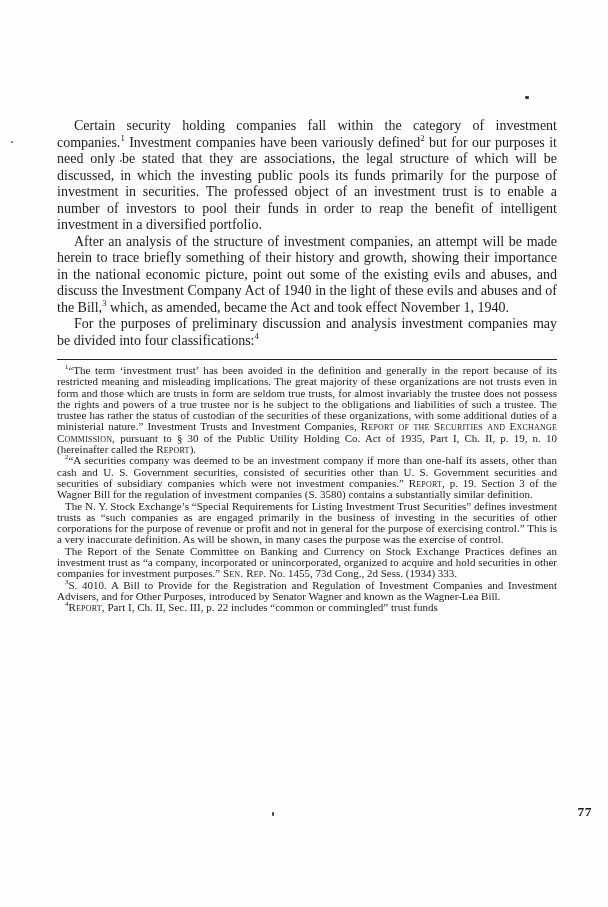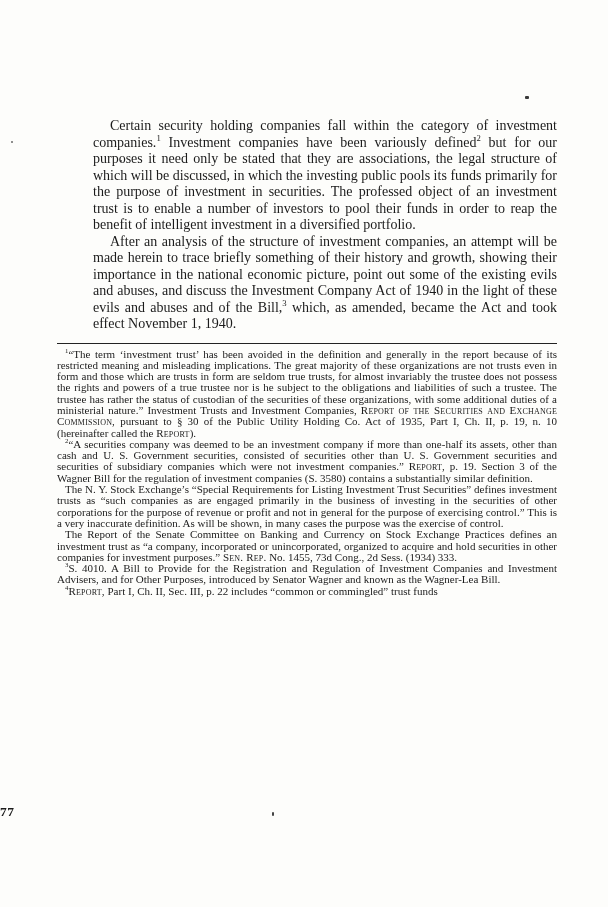--- a/index.html
+++ b/index.html
@@ -34,21 +34,20 @@
   .author {
     margin: 9px 0 0 0;
     font-size: 13.5px;
     line-height: 16px;
     text-align: center;
     font-variant: small-caps;
     letter-spacing: 1.2px;
   }
   .article-body {
     margin-top: 12px;
-    margin-left: 36px;
   }
   .article-body p {
     margin: 0;
     font-size: 14px;
     line-height: 16.5px;
     text-align: justify;
     text-indent: 17px;
   }
   .fn-rule {
     border: none;
@@ -68,21 +67,21 @@
     vertical-align: super;
     line-height: 0;
   }
   .seg-italic { }
   .seg-smallcaps { font-variant: small-caps; letter-spacing: 0.2px; }
   .page-footer {
     position: absolute;
     top: 802px;
     left: 0;
     width: 592px;
-    text-align: left;
+    text-align: right;
   }
   .page-number {
     font-size: 13.5px;
     font-weight: bold;
     letter-spacing: 0.5px;
   }
   .speck {
     position: absolute;
     background: #3a3a3a;
     border-radius: 1px;
@@ -98,20 +97,21 @@
 <div class="page" style="background: rgb(253, 253, 251); color: rgb(27, 27, 27);">
   <div class="speck s1"></div>
   <div class="speck s2"></div>
   <div class="speck s3"></div>
   <div class="speck s4"></div>
 
   <div class="content">
     <div class="article-body">
         <p><span>Certain security holding companies fall within the category of investment companies.</span><sup>1</sup><span> Investment companies have been variously defined</span><sup>2</sup><span> but for our purposes it need only be stated that they are associations, the legal structure of which will be discussed, in which the investing public pools its funds primarily for the purpose of investment in securities. The professed object of an investment trust is to enable a number of investors to pool their funds in order to reap the benefit of intelligent investment in a diversified portfolio.</span></p>
         <p><span>After an analysis of the structure of investment companies, an attempt will be made herein to trace briefly something of their history and growth, showing their importance in the national economic picture, point out some of the existing evils and abuses, and discuss the Investment Company Act of 1940 in the light of these evils and abuses and of the Bill,</span><sup>3</sup><span> which, as amended, became the Act and took effect November 1, 1940.</span></p>
+        <p><span>For the purposes of preliminary discussion and analysis investment companies may be divided into four classifications:</span><sup>4</sup></p>
       </div>
     <hr class="fn-rule" style="border-top-color: rgb(35, 35, 35);">
     <div class="footnotes">
         <p><sup>1</sup><span>“The term ‘investment trust’ has been avoided in the definition and generally in the report because of its restricted meaning and misleading implications. The great majority of these organizations are not trusts even in form and those which are trusts in form are seldom true trusts, for almost invariably the trustee does not possess the rights and powers of a true trustee nor is he subject to the obligations and liabilities of such a trustee. The trustee has rather the status of custodian of the securities of these organizations, with some additional duties of a ministerial nature.” </span><span class="seg-italic">Investment Trusts and Investment Companies,</span><span> </span><span class="seg-smallcaps">Report of the Securities and Exchange Commission,</span><span> pursuant to § 30 of the Public Utility Holding Co. Act of 1935, Part I, Ch. II, p. 19, n. 10 (hereinafter called the </span><span class="seg-smallcaps">Report</span><span>).</span></p>
         <p><sup>2</sup><span>“A securities company was deemed to be an investment company if more than one-half its assets, other than cash and U. S. Government securities, consisted of securities other than U. S. Government securities and securities of subsidiary companies which were not investment companies.” </span><span class="seg-smallcaps">Report,</span><span> p. 19. Section 3 of the Wagner Bill for the regulation of investment companies (S. 3580) contains a substantially similar definition.</span></p>
         <p><span>The N. Y. Stock Exchange’s “Special Requirements for Listing Investment Trust Securities” defines investment trusts as “such companies as are engaged primarily in the business of investing in the securities of other corporations for the purpose of revenue or profit and not in general for the purpose of exercising control.” This is a very inaccurate definition. As will be shown, in many cases the purpose </span><span class="seg-italic">was</span><span> the exercise of control.</span></p>
         <p><span>The Report of the Senate Committee on Banking and Currency on Stock Exchange Practices defines an investment trust as “a company, incorporated or unincorporated, organized to acquire and hold securities in other companies for investment purposes.” </span><span class="seg-smallcaps">Sen. Rep.</span><span> No. 1455, 73d Cong., 2d Sess. (1934) 333.</span></p>
         <p><sup>3</sup><span>S. 4010. A Bill to Provide for the Registration and Regulation of Investment Companies and Investment Advisers, and for Other Purposes, introduced by Senator Wagner and known as the Wagner-Lea Bill.</span></p>
         <p><sup>4</sup><span class="seg-smallcaps">Report,</span><span> Part I, Ch. II, Sec. III, p. 22 includes “common or commingled” trust funds</span></p>
       </div>

